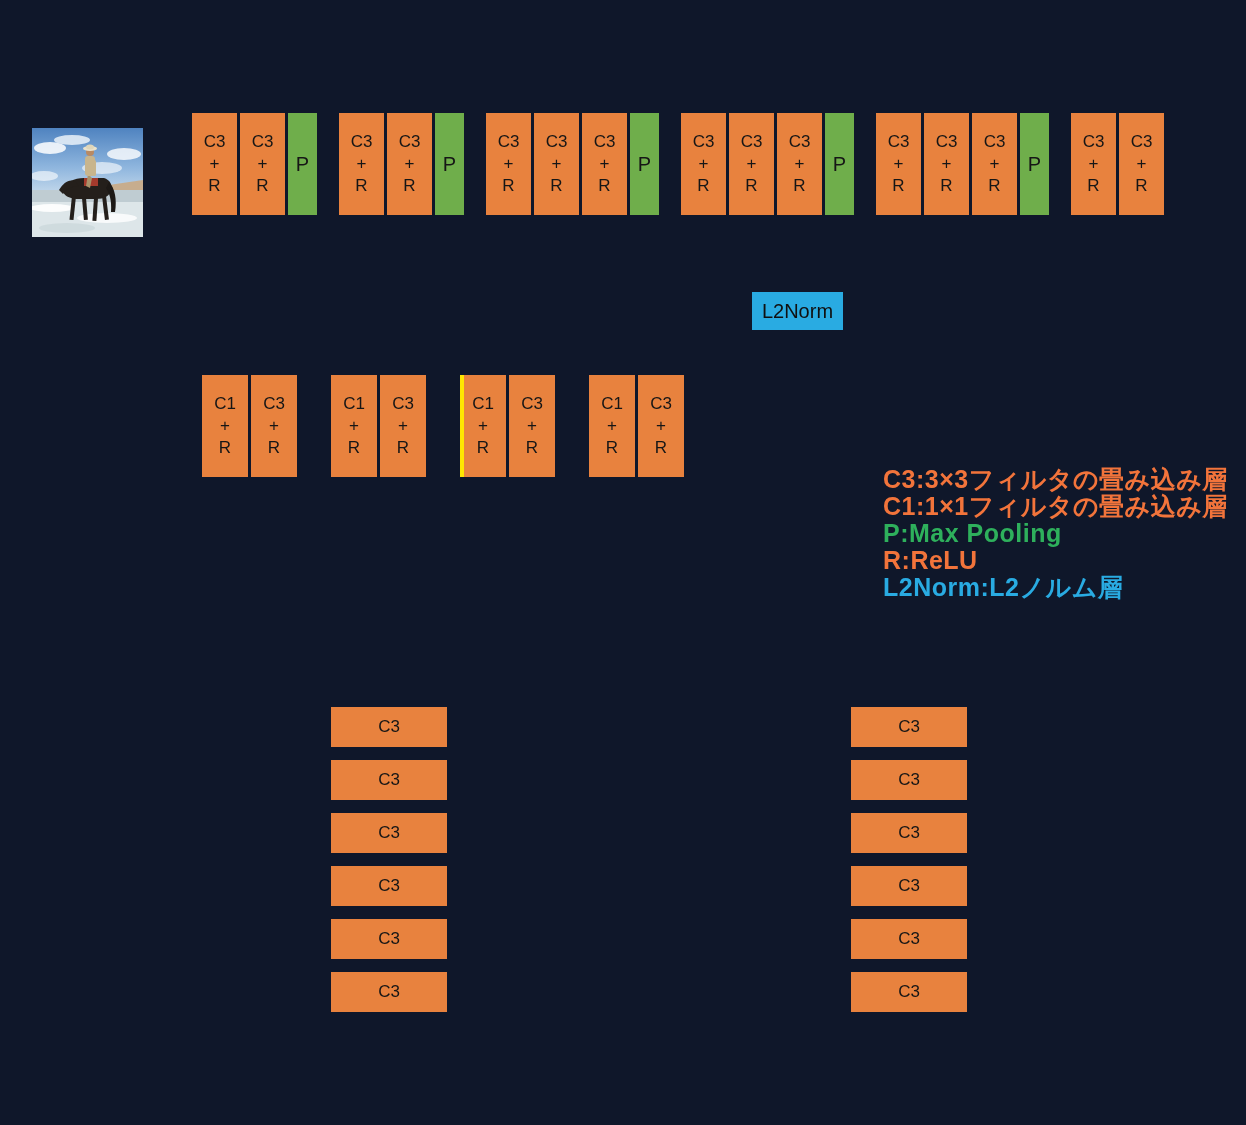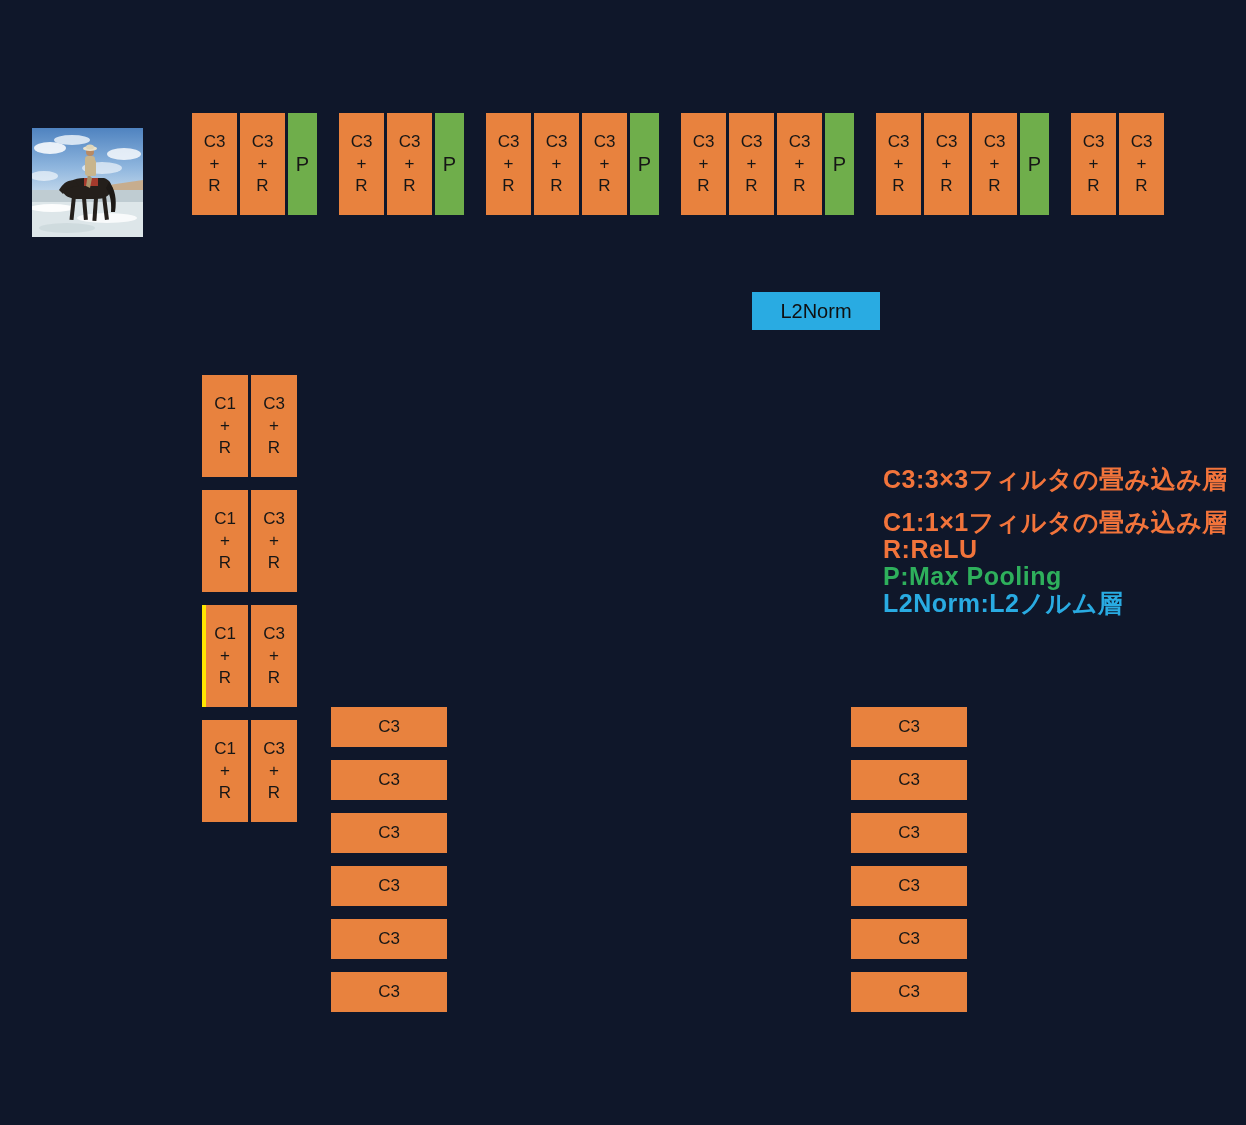--- a/index.html
+++ b/index.html
@@ -46,31 +46,30 @@
     white-space: pre-line;
   }
   .conv  { width: 45px; background: var(--conv); }
   .pool  { width: 29px; background: var(--pool); font-size: 20px; }
   
   .extra-row {
     position: absolute;
     left: 202px;
     top: 375px;
     display: flex;
-    gap: 13px;
-    flex-direction: column;
+    gap: 34px;
   }
   .extra-row .conv { width: 46px; }
   .hl { box-shadow: inset 4px 0 0 0 var(--yellow); }
   
   .l2norm {
     position: absolute;
     left: 752px;
     top: 292px;
-    width: 128px;
+    width: 91px;
     height: 38px;
     background: var(--cyan);
     color: #101010;
     display: flex;
     align-items: center;
     justify-content: center;
     font-size: 20px;
   }
   
   .legend {
@@ -248,23 +247,23 @@
 +
 R</div>
         <div class="block conv">C3
 +
 R</div>
       </div>
     </div>
 
   <div class="legend">
       <div class="legend-line" style="color: rgb(242, 116, 59);">C3:3×3フィルタの畳み込み層</div>
-      <div class="legend-line" style="color: rgb(242, 116, 59); margin-top: 16px;">C1:1×1フィルタの畳み込み層</div>
+      <div class="legend-line" style="color: rgb(242, 116, 59);">C1:1×1フィルタの畳み込み層</div>
+      <div class="legend-line" style="color: rgb(46, 176, 92);">P:Max Pooling</div>
       <div class="legend-line" style="color: rgb(242, 116, 59);">R:ReLU</div>
-      <div class="legend-line" style="color: rgb(46, 176, 92);">P:Max Pooling</div>
       <div class="legend-line" style="color: rgb(41, 171, 226);">L2Norm:L2ノルム層</div>
     </div>
 
   <div class="col col-left">
       <div class="c3-bar">C3</div>
       <div class="c3-bar">C3</div>
       <div class="c3-bar">C3</div>
       <div class="c3-bar">C3</div>
       <div class="c3-bar">C3</div>
       <div class="c3-bar">C3</div>

